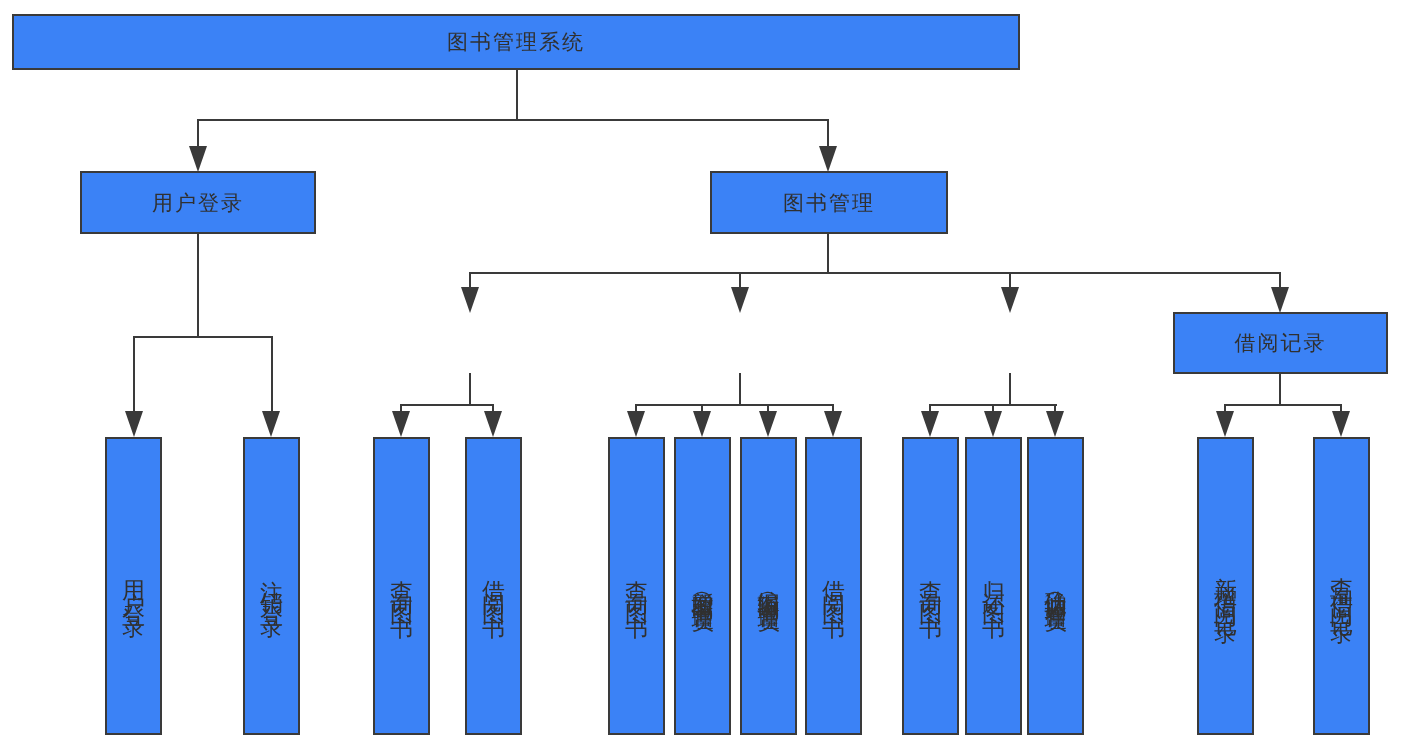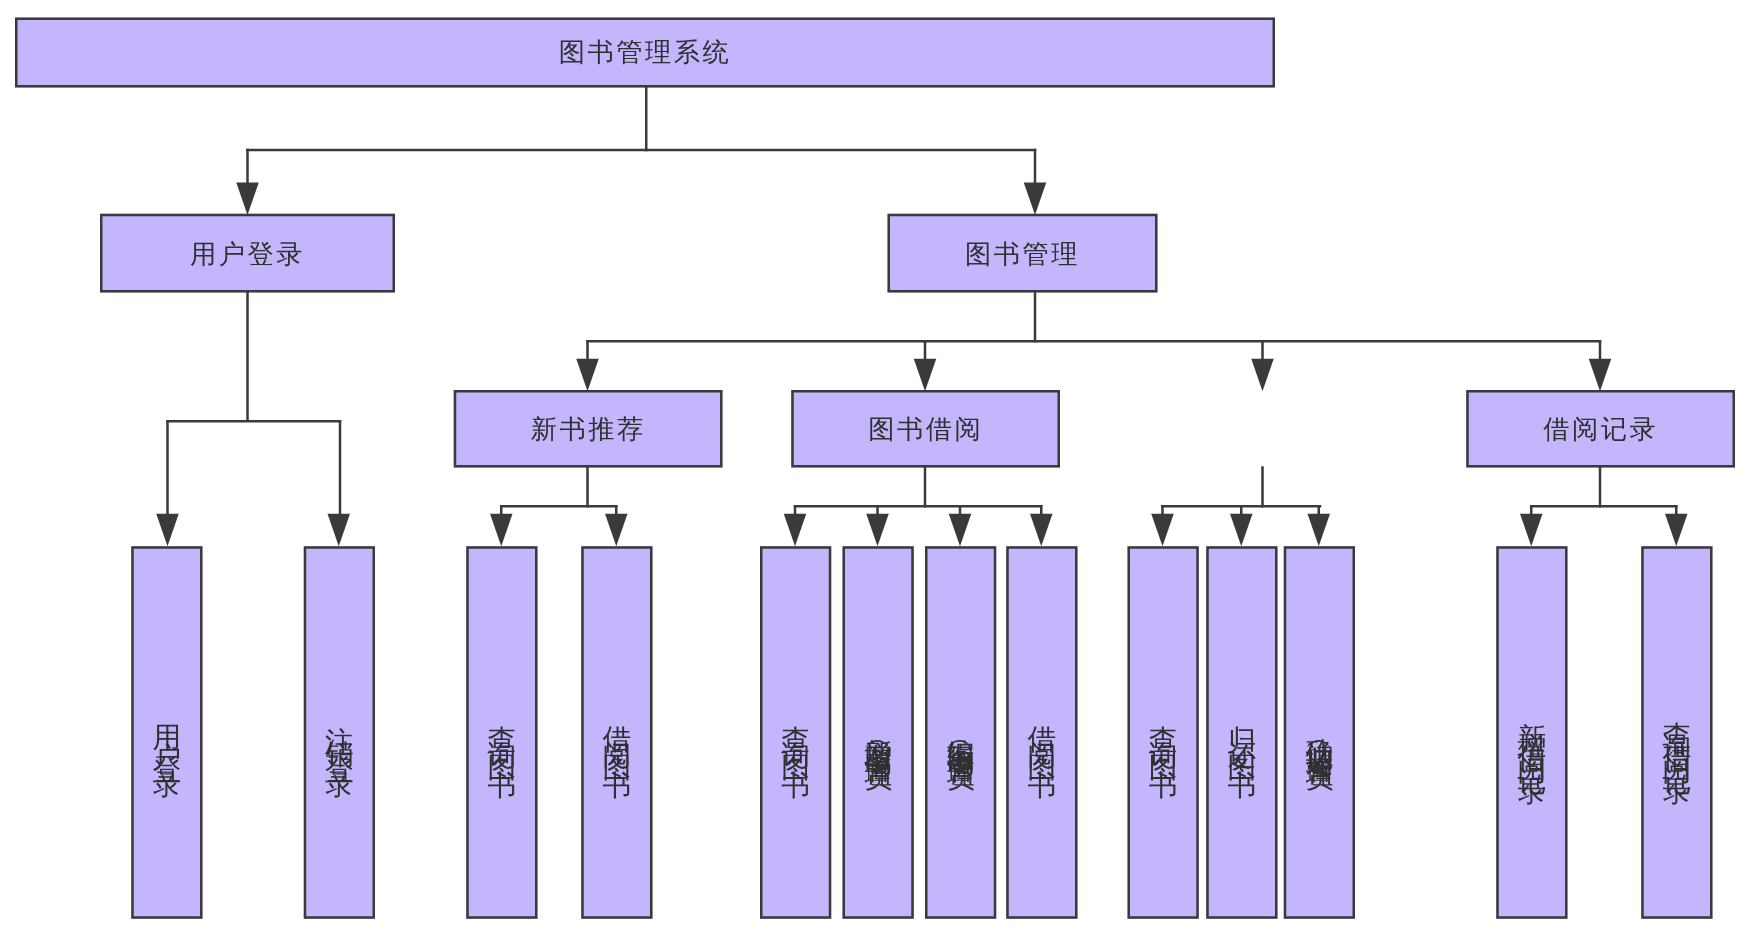--- a/index.html
+++ b/index.html
@@ -1,21 +1,21 @@
 <!DOCTYPE html>
 <html><head>
 <meta charset="utf-8">
 <style>
   html,body{margin:0;padding:0;background:#ffffff;}
   #canvas{
     position:relative;width:1405px;height:747px;background:#ffffff;overflow:hidden;
     font-family:"Liberation Sans","DejaVu Sans",sans-serif;color:#2f2f2f;
   }
   .box{
-    position:absolute;background:#c4b5fd;border:2px solid #3a3a3a;box-sizing:border-box;
+    position:absolute;background:#3b82f6;border:2px solid #3a3a3a;box-sizing:border-box;
     display:flex;align-items:center;justify-content:center;
   }
   .hlabel{font-size:21px;letter-spacing:2px;color:#303030;white-space:nowrap;}
   .root-label{font-size:21px;letter-spacing:2px;color:#303030;}
   .leaf span{
     writing-mode:vertical-rl;text-orientation:mixed;
     font-size:23px;letter-spacing:12px;color:#303030;line-height:1;
   }
   .leaf.med span{letter-spacing:9px;}
   .leaf.tight span{letter-spacing:3px;font-size:22px;}
@@ -36,30 +36,24 @@
 <div id="canvas">
 
   <div class="box" style="left:12px;top:14px;width:1008px;height:56px;">
     <span class="root-label">图书管理系统</span>
   </div>
 
   <div class="box" style="left:80px;top:171px;width:236px;height:63px;">
     <span class="hlabel">用户登录</span>
   </div>
 
-  <div class="box" style="left:710px;top:171px;width:216px;height:63px;">
+  <div class="box" style="left:710px;top:171px;width:238px;height:63px;">
     <span class="hlabel">图书管理</span>
   </div>
 
-  <div class="box" style="left:363px;top:312px;width:215px;height:62px;">
-    <span class="hlabel">新书推荐</span>
-  </div>
-  <div class="box" style="left:633px;top:312px;width:215px;height:62px;">
-    <span class="hlabel">图书借阅</span>
-  </div>
   <div class="box" style="left:1173px;top:312px;width:215px;height:62px;">
     <span class="hlabel">借阅记录</span>
   </div>
 
   <div class="box leaf" style="left:105px;top:437px;width:57px;height:298px;">
     <span>用户登录</span>
   </div>
   <div class="box leaf" style="left:243px;top:437px;width:57px;height:298px;">
     <span>注销登录</span>
   </div>

